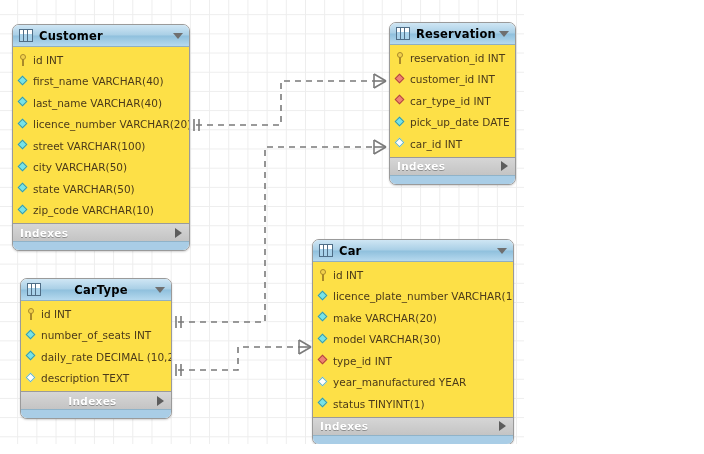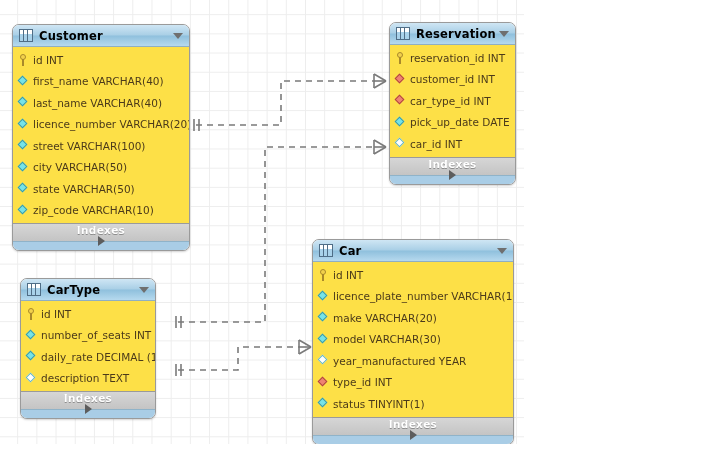--- a/index.html
+++ b/index.html
@@ -115,21 +115,20 @@
   .dia-red  span{background:#ef8372;border-color:#b2493a;}
   .dia-open span{background:#ffffff;border-color:#68b6c2;}
 
   .indexes-bar{
     height:18px;
     background:linear-gradient(to bottom,#d6d6d6 0%,#c4c4c4 100%);
     border-top:1px solid #9a9a9a;
     display:flex;align-items:center;
     padding:0 7px 0 7px;
     box-sizing:border-box;
-    flex-direction:column;
   }
   .indexes-label{
     font-size:10.5px;font-weight:bold;color:#ffffff;
     text-shadow:0 1px 0 #8d8d8d;flex:1 1 auto;letter-spacing:.3px;
   }
   .blue-strip{
     height:8px;
     background:#a9cde6;
     border-top:1px solid #8fb3c9;
   }
@@ -284,21 +283,21 @@
             </span>
             <span class="col-name">car_id INT</span>
           </div>
         </div>
         <div class="indexes-bar">
           <span class="indexes-label">Indexes</span>
           <span class="caret-right"></span>
         </div>
         <div class="blue-strip"></div>
       </div>
-      <div class="table-box" style="left: 20px; top: 278px; width: 136px;">
+      <div class="table-box" style="left: 20px; top: 278px; width: 152px; text-align: center;">
         <div class="tbl-header">
           <span class="tbl-icon"></span>
           <span class="tbl-title">CarType</span>
           <span class="caret-down"></span>
         </div>
         <div class="cols">
           <div class="col-row">
             <span class="ico ico-key"></span>
             <span class="col-name">id INT</span>
           </div>
@@ -350,30 +349,30 @@
             </span>
             <span class="col-name">make VARCHAR(20)</span>
           </div>
           <div class="col-row">
             <span class="ico ico-dia dia-cyan">
               <span></span>
             </span>
             <span class="col-name">model VARCHAR(30)</span>
           </div>
           <div class="col-row">
+            <span class="ico ico-dia dia-red">
+              <span></span>
+            </span>
+            <span class="col-name">type_id INT</span>
+          </div>
+          <div class="col-row">
             <span class="ico ico-dia dia-open">
               <span></span>
             </span>
             <span class="col-name">year_manufactured YEAR</span>
-          </div>
-          <div class="col-row">
-            <span class="ico ico-dia dia-red">
-              <span></span>
-            </span>
-            <span class="col-name">type_id INT</span>
           </div>
           <div class="col-row">
             <span class="ico ico-dia dia-cyan">
               <span></span>
             </span>
             <span class="col-name">status TINYINT(1)</span>
           </div>
         </div>
         <div class="indexes-bar">
           <span class="indexes-label">Indexes</span>

